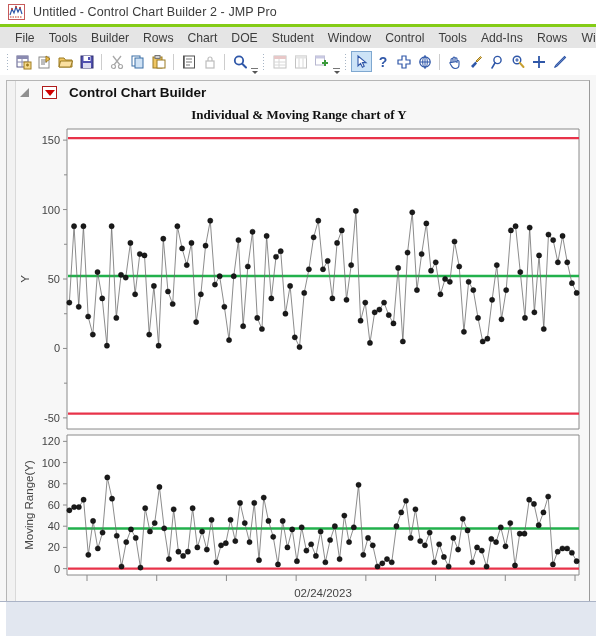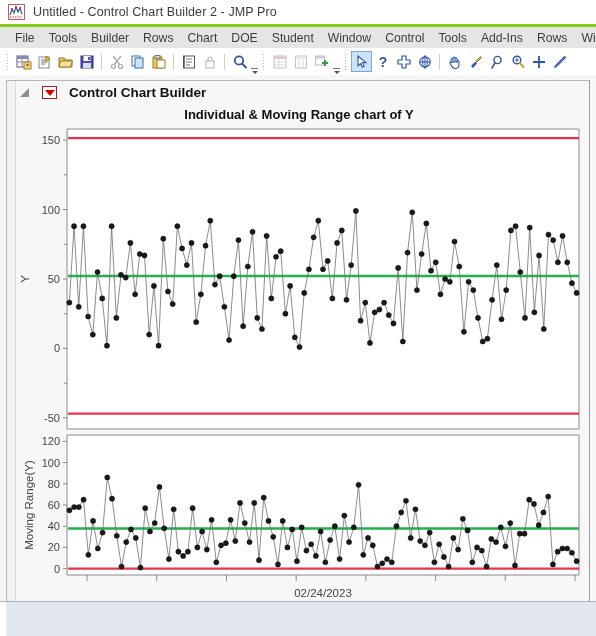--- a/index.html
+++ b/index.html
@@ -152,20 +152,21 @@
     white-space: nowrap;
   }
 
   .chart-title {
     position: absolute; left: 0; top: 26px;
     width: 584px;
     text-align: center;
     font-size: 13px;
     font-weight: bold;
     color: #111111;
+    font-family: Liberation Serif, serif;
   }
 
   
   .chart-canvas {
     position: absolute; left: 0; top: 44px;
     width: 584px; height: 506px;
   }
   .chart-canvas svg { display: block; }
 
   

